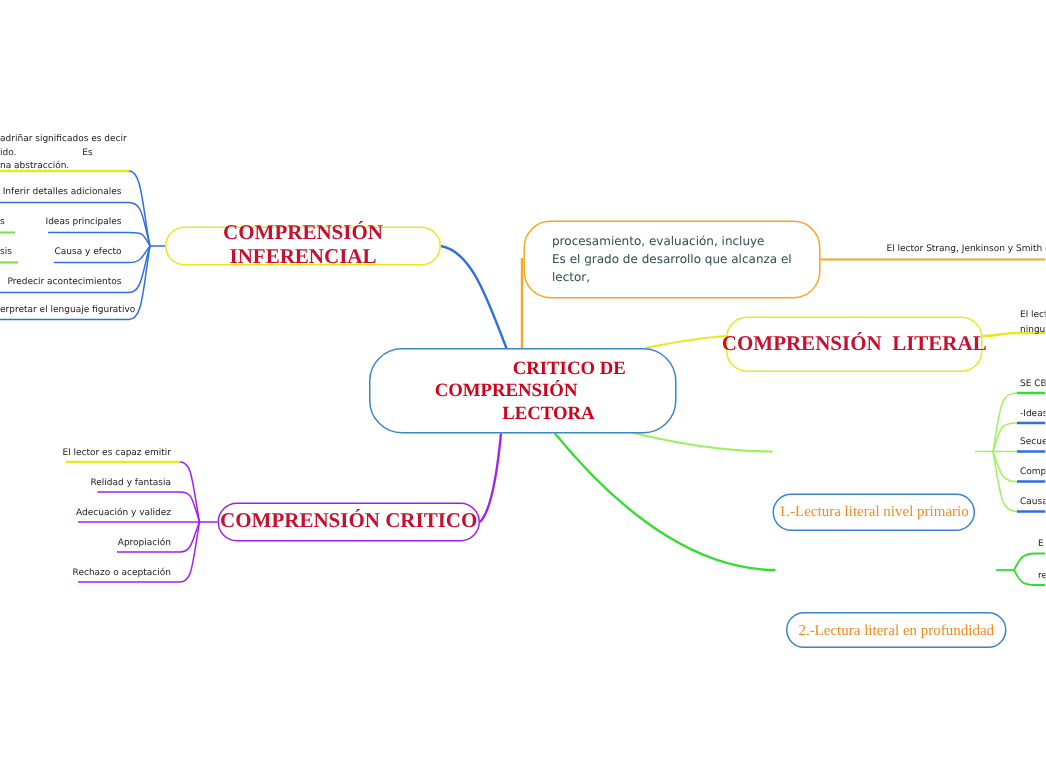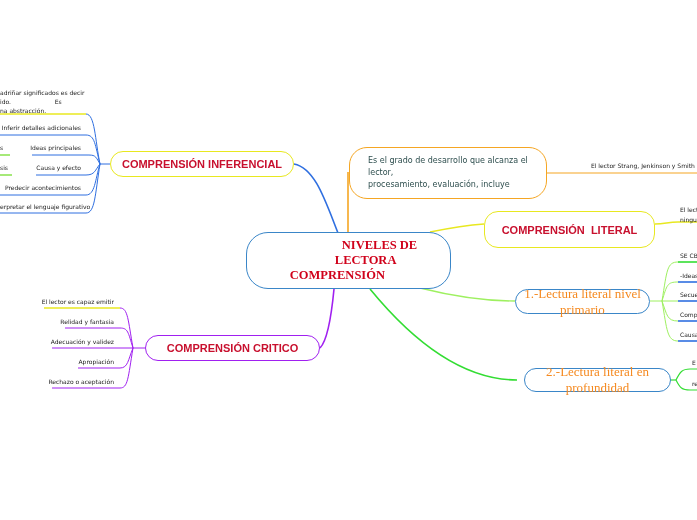--- a/index.html
+++ b/index.html
@@ -1,26 +1,26 @@
 <!DOCTYPE html>
 <html><head>
 <meta charset="utf-8">
 <style>
   html, body { margin:0; padding:0; }
   body { width:697px; height:520px; background:#ffffff; position:relative; overflow:hidden; font-family:"DejaVu Sans", sans-serif; }
   svg.links { position:absolute; left:0; top:0; width:697px; height:520px; }
   .node { position:absolute; box-sizing:border-box; background:#fff; display:flex; align-items:center; justify-content:center; text-align:center; }
   .central { left:246px; top:232px; width:205px; height:57px; border:1.5px solid #3a86c8; border-radius:22px; color:#d0021b; font-family:"Liberation Serif", serif; font-weight:bold; font-size:12.5px; line-height:15px; }
   .central .inner { text-align:left; padding-left:10px; }
-  .main { border:1.5px solid #e8e820; border-radius:14px; color:#c8102e; font-family:Liberation Sans, sans-serif; font-weight:bold; font-size:11px; }
+  .main { border:1.5px solid #e8e820; border-radius:14px; color:#c8102e; font-family:Liberation Serif, serif; font-weight:bold; font-size:14px; }
   .main.inf { left:110px; top:151px; width:184px; height:26px; }
   .main.lit { left:484px; top:211px; width:171px; height:37px; }
   .main.crit { left:145px; top:335px; width:175px; height:26px; border-color:#a020f0; }
   .desc { left:349px; top:147px; width:198px; height:52px; border:1.5px solid #f5a623; border-radius:18px; color:#2f4f4f; font-size:8px; line-height:12px; text-align:left; justify-content:flex-start; padding-left:18px; }
-  .sub { border:1.5px solid #3a86c8; border-radius:14px; color:#f5891f; font-family:"Liberation Serif", serif; font-size:13px; }
+  .sub { border:1.5px solid #3a86c8; border-radius:14px; color:#f5891f; font-family:"Liberation Serif", serif; font-size:10px;margin-top:40px; }
   .sub.p1 { left:515px; top:289px; width:135px; height:25px; }
   .sub.p2 { left:524px; top:368px; width:147px; height:24px; }
   .leaf { position:absolute; font-size:6px; color:#222; white-space:nowrap; }
   .leaf.r { text-align:right; }
 </style>
 </head>
 <body>
 
 <svg class="links" viewBox="0 0 697 520">
 
@@ -88,23 +88,23 @@
 
   <g stroke="#33dd33" fill="none" stroke-width="1.2">
     <path d="M664,380 L676,380"></path>
     <path d="M676,380 C680,372 682,369 690,369 L697,369"></path>
     <path d="M676,380 C680,388 682,390 690,390 L697,390"></path>
   </g>
 </svg>
 
 <div class="node central">
   <div class="inner">
-    <div style="padding-left:52px">NIVELES DE</div>
+    <div style="padding-left:52px">CRITICO DE</div>
+    <div>COMPRENSIÓN</div>
     <div style="padding-left:45px">LECTORA</div>
-    <div>COMPRENSIÓN</div>
   </div>
 </div>
 
 <div class="node main inf">
   <span>COMPRENSIÓN INFERENCIAL</span>
 </div>
 <div class="leaf" style="left:0;top:88px;line-height:9px">
   <div>adriñar significados es decir</div>
   <div style="white-space:pre">ido.                       Es</div>
   <div>na abstracción.</div>
@@ -112,22 +112,22 @@
 <div class="leaf r" style="right:616px;top:124px">Inferir detalles adicionales</div>
 <div class="leaf r" style="right:616px;top:144px">Ideas principales</div>
 <div class="leaf r" style="right:616px;top:164px">Causa y efecto</div>
 <div class="leaf r" style="right:616px;top:184px">Predecir acontecimientos</div>
 <div class="leaf" style="left:0;top:203px">erpretar el lenguaje figurativo</div>
 <div class="leaf" style="left:0;top:144px">s</div>
 <div class="leaf" style="left:0;top:164px">sis</div>
 
 <div class="node desc">
   <div>
+    <div>procesamiento, evaluación, incluye</div>
     <div>Es el grado de desarrollo que alcanza el lector,</div>
-    <div>procesamiento, evaluación, incluye</div>
   </div>
 </div>
 <div class="leaf" style="left:591px;top:162px">El lector Strang, Jenkinson y Smith des</div>
 
 <div class="node main lit">
   <span style="white-space:pre">COMPRENSIÓN  LITERAL</span>
 </div>
 <div class="leaf" style="left:680px;top:205px;line-height:10px">
   <div>El lect</div>
   <div>ningu</div>

